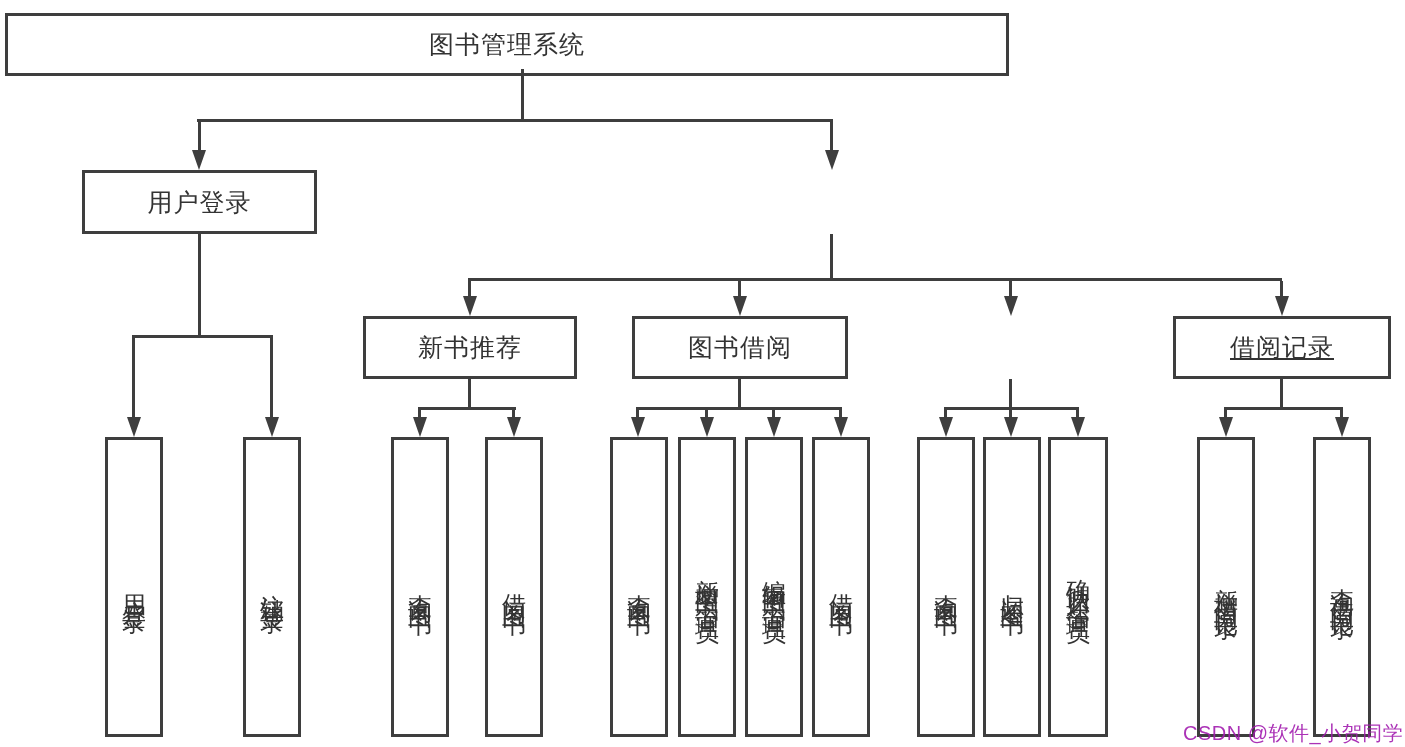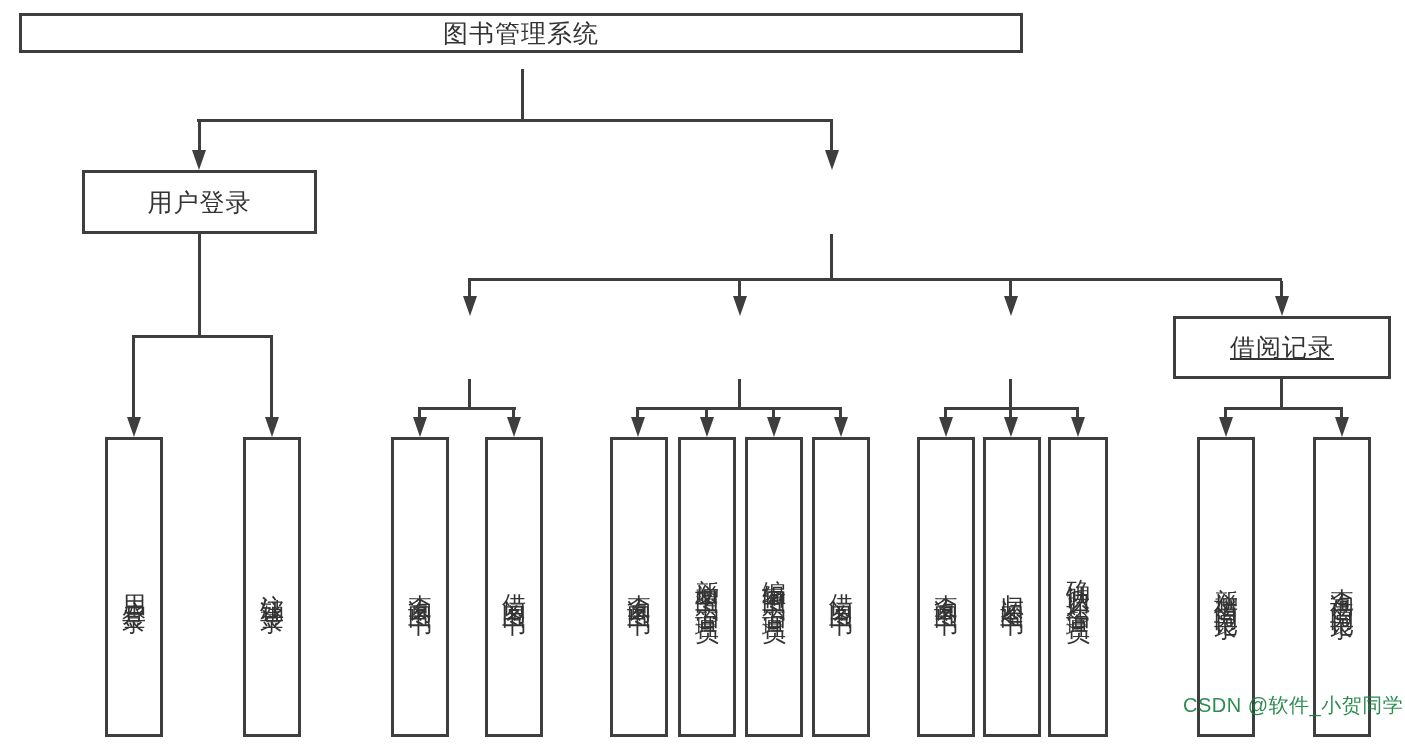--- a/index.html
+++ b/index.html
@@ -37,35 +37,35 @@
   .arrow {
     position: absolute;
     width: 0; height: 0;
     border-left: 7px solid transparent;
     border-right: 7px solid transparent;
     border-top: 20px solid #3e3e3e;
   }
   .watermark {
     position: absolute;
     left: 1183px;
-    top: 692px;
+    top: 720px;
     font-size: 20px;
-    color: #15803d;
+    color: #a21caf;
     opacity: 0.9;
     letter-spacing: 0.5px;
     white-space: nowrap;
     z-index: 5;
   }
 </style>
 </head>
 <body>
 
 <div class="canvas">
 
-  <div class="box" style="left:19px; top:13px; width:1004px; height:40px;">图书管理系统</div>
+  <div class="box" style="left:5px; top:13px; width:1004px; height:63px;">图书管理系统</div>
 
   <div class="vline" style="left:521px; top:69px;  height:50px;"></div>
   <div class="hline" style="left:197px; top:119px; width:636px;"></div>
   <div class="vline" style="left:198px; top:122px; height:28px;"></div>
   <div class="arrow" style="left:192px; top:150px;"></div>
   <div class="vline" style="left:830px; top:122px; height:28px;"></div>
   <div class="arrow" style="left:825px; top:150px;"></div>
 
   <div class="box" style="left:82px; top:170px; width:235px; height:64px;">用户登录</div>
 
@@ -80,20 +80,22 @@
   <div class="hline" style="left:468px; top:278px; width:814px;"></div>
   <div class="vline" style="left:468px;  top:281px; height:15px;"></div>
   <div class="arrow" style="left:463px;  top:296px;"></div>
   <div class="vline" style="left:738px;  top:281px; height:15px;"></div>
   <div class="arrow" style="left:733px;  top:296px;"></div>
   <div class="vline" style="left:1009px; top:281px; height:15px;"></div>
   <div class="arrow" style="left:1004px; top:296px;"></div>
   <div class="vline" style="left:1280px; top:281px; height:15px;"></div>
   <div class="arrow" style="left:1275px; top:296px;"></div>
 
+  <div class="box" style="left:363px; top:316px; width:214px; height:63px;">新书推荐</div>
+  <div class="box" style="left:632px; top:316px; width:216px; height:63px;">图书借阅</div>
   <div class="box" style="left:1173px; top:316px; width:218px; height:63px;text-decoration:underline;">借阅记录</div>
 
   <div class="vline" style="left:468px; top:379px; height:28px;"></div>
   <div class="hline" style="left:418px; top:407px; width:98px;"></div>
   <div class="vline" style="left:418px; top:410px; height:8px;"></div>
   <div class="arrow" style="left:413px; top:417px;"></div>
   <div class="vline" style="left:512px; top:410px; height:8px;"></div>
   <div class="arrow" style="left:507px; top:417px;"></div>
 
   <div class="vline" style="left:738px; top:379px; height:28px;"></div>

